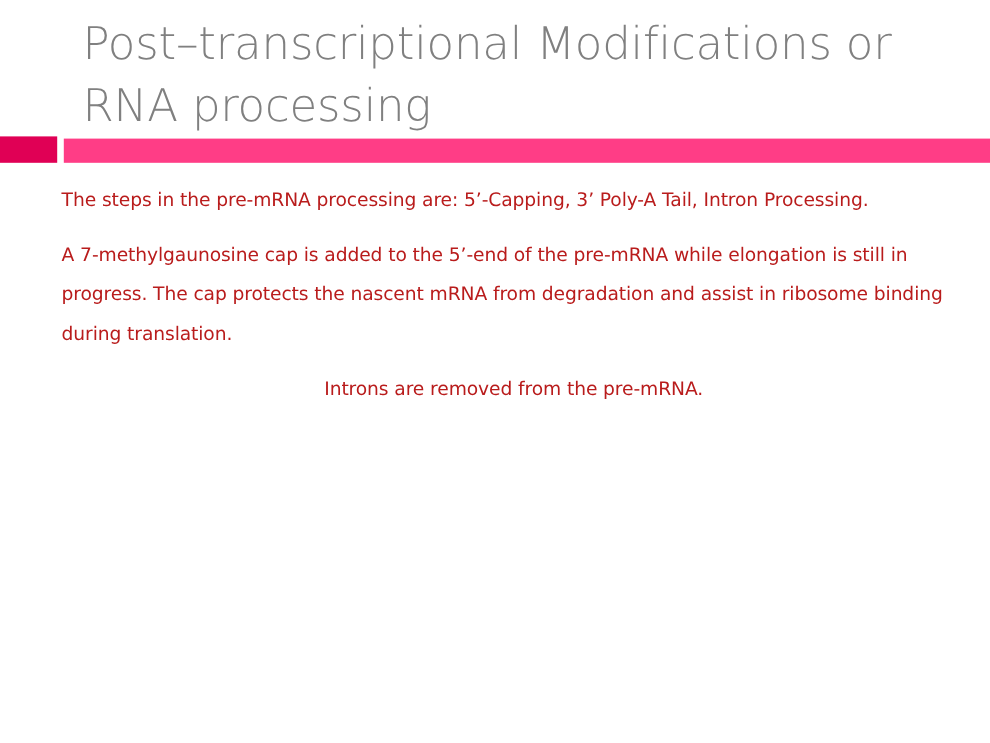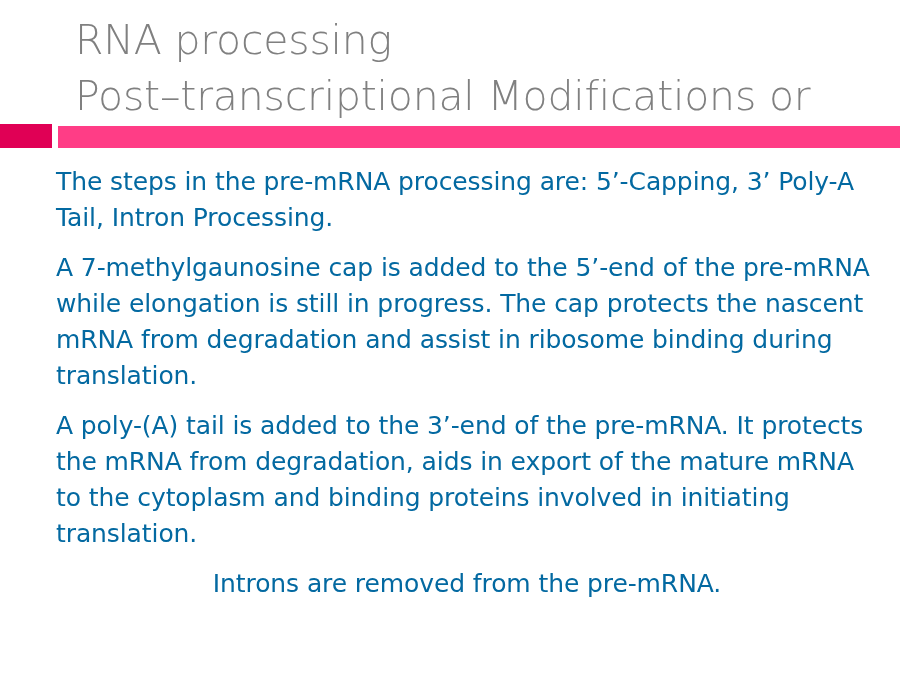--- a/index.html
+++ b/index.html
@@ -68,23 +68,23 @@
   .body-block {
     position: absolute;
     left: 22px;
     top: 164px;
     width: 856px;
   }
   .bullet-item {
     position: relative;
     padding-left: 34px;
     margin-bottom: 14px;
-    font-size: 25px;
+    font-size: 17px;
     line-height: 36px;
-    color: #0369a1;
+    color: #b91c1c;
     font-family: "DejaVu Sans", "Liberation Sans", sans-serif;
     font-weight: 400;
     letter-spacing: -0.1px;
   }
   .bullet-item:last-child {
     margin-bottom: 0;
     text-align: center;
   }
   .bullet-marker {
     position: absolute;
@@ -100,45 +100,41 @@
   .bullet-text {
     display: block;
   }
 </style>
 </head>
 <body>
 
 <div class="slide">
 
   <div class="title-block">
+    <div class="title-line">Post–transcriptional Modifications or</div>
     <div class="title-line">RNA processing</div>
-    <div class="title-line">Post–transcriptional Modifications or</div>
   </div>
 
   <div class="accent-row">
     <div class="accent-block"></div>
     <div class="accent-bar"></div>
   </div>
 
   <div class="body-block">
 
     <div class="bullet-item">
       <span class="bullet-marker"></span>
       <span class="bullet-text">The steps in the pre-mRNA processing are: 5’-Capping, 3’ Poly-A Tail, Intron Processing.</span>
     </div>
 
     <div class="bullet-item">
       <span class="bullet-marker"></span>
       <span class="bullet-text">A 7-methylgaunosine cap is added to the 5’-end of the pre-mRNA while elongation is still in progress. The cap protects the nascent mRNA from degradation and assist in ribosome binding during translation.</span>
     </div>
 
-    <div class="bullet-item">
-      <span class="bullet-marker"></span>
-      <span class="bullet-text">A poly-(A) tail is added to the 3’-end of the pre-mRNA. It protects the mRNA from degradation, aids in export of the mature mRNA to the cytoplasm and binding proteins involved in initiating translation.</span>
-    </div>
 
     <div class="bullet-item">
       <span class="bullet-marker"></span>
       <span class="bullet-text">Introns are removed from the pre-mRNA.</span>
     </div>
 
   </div>
 
 </div>
 

